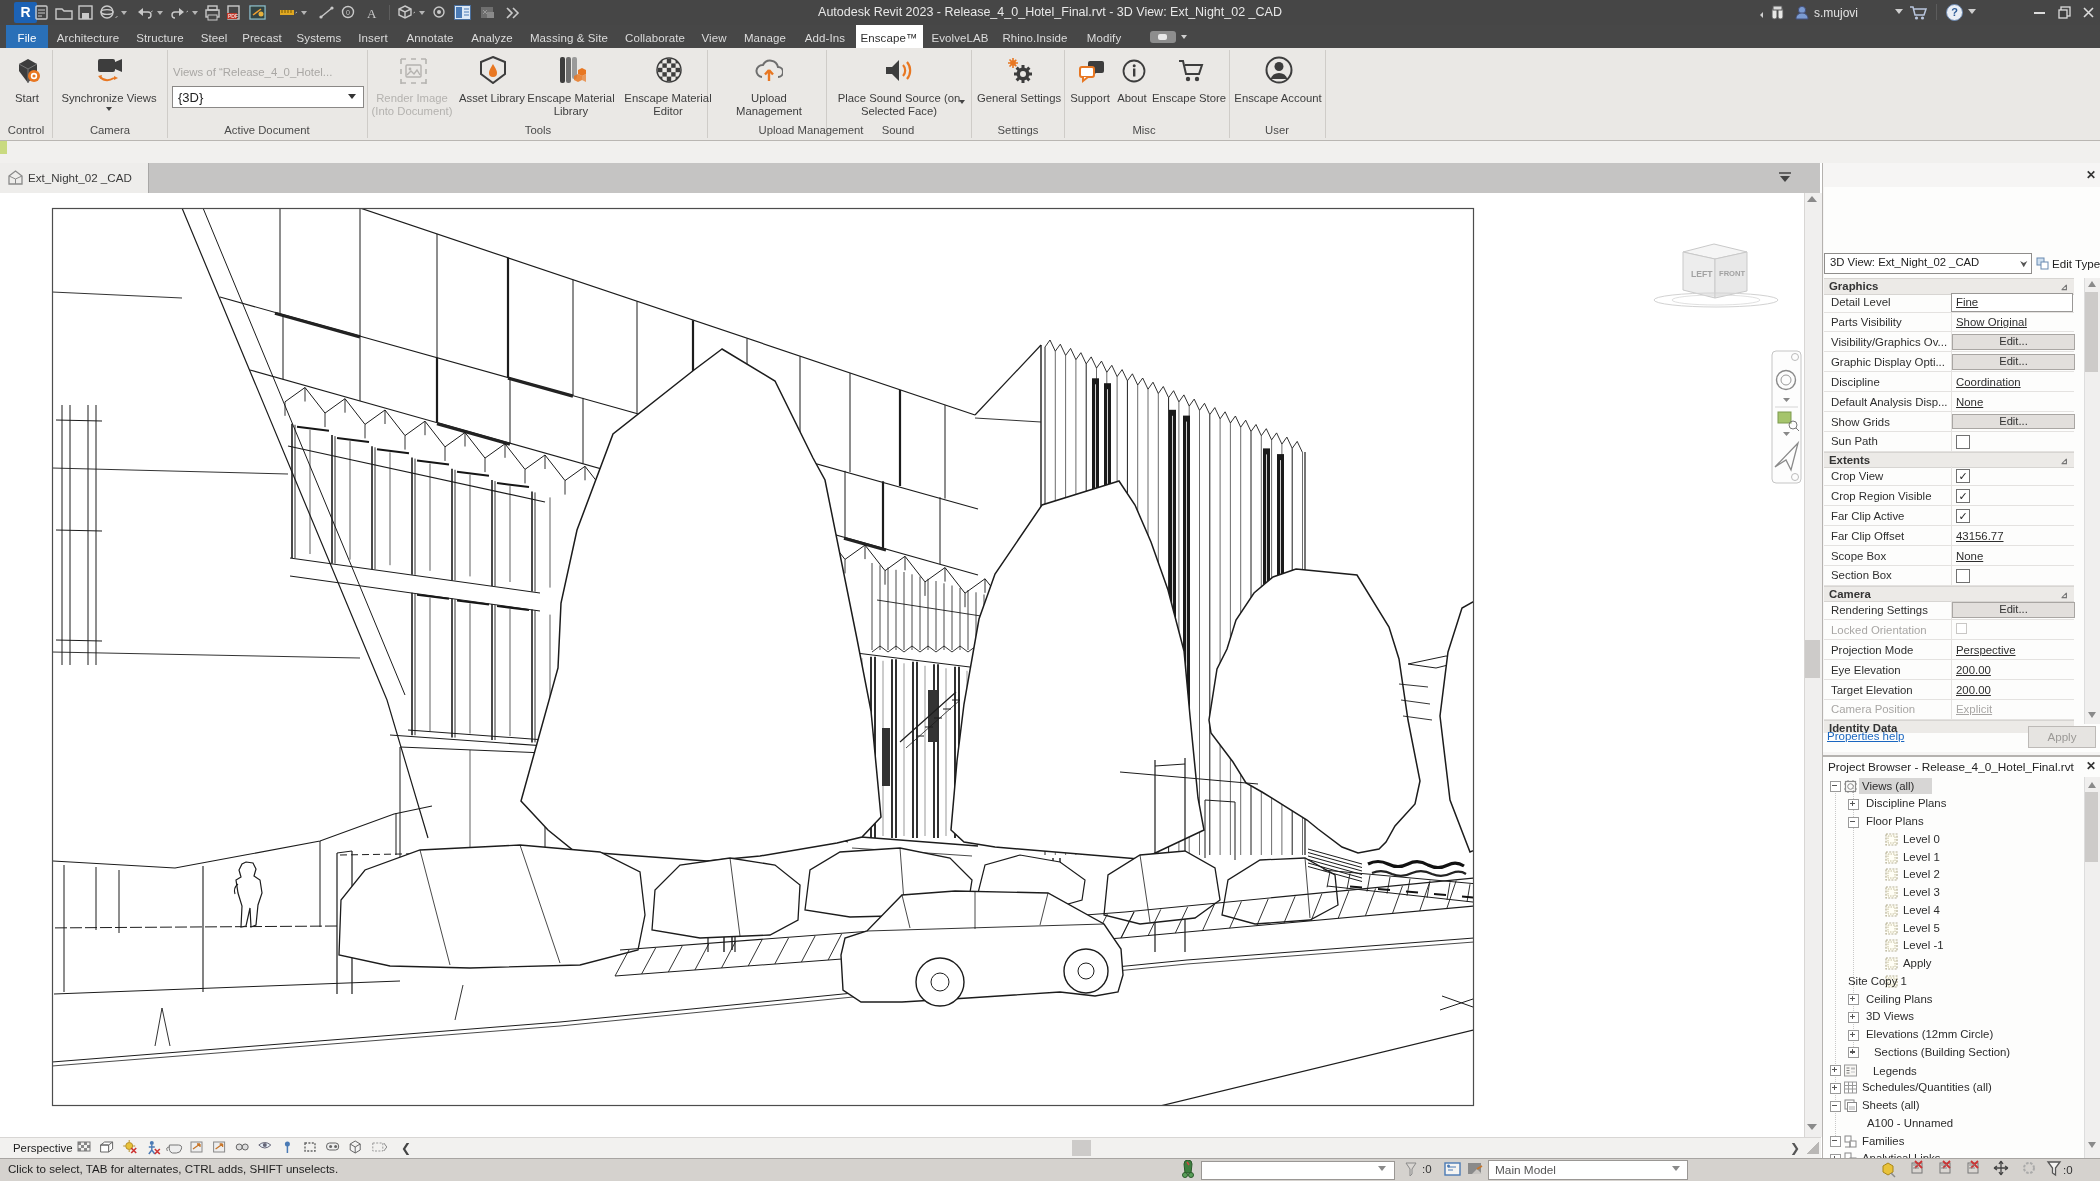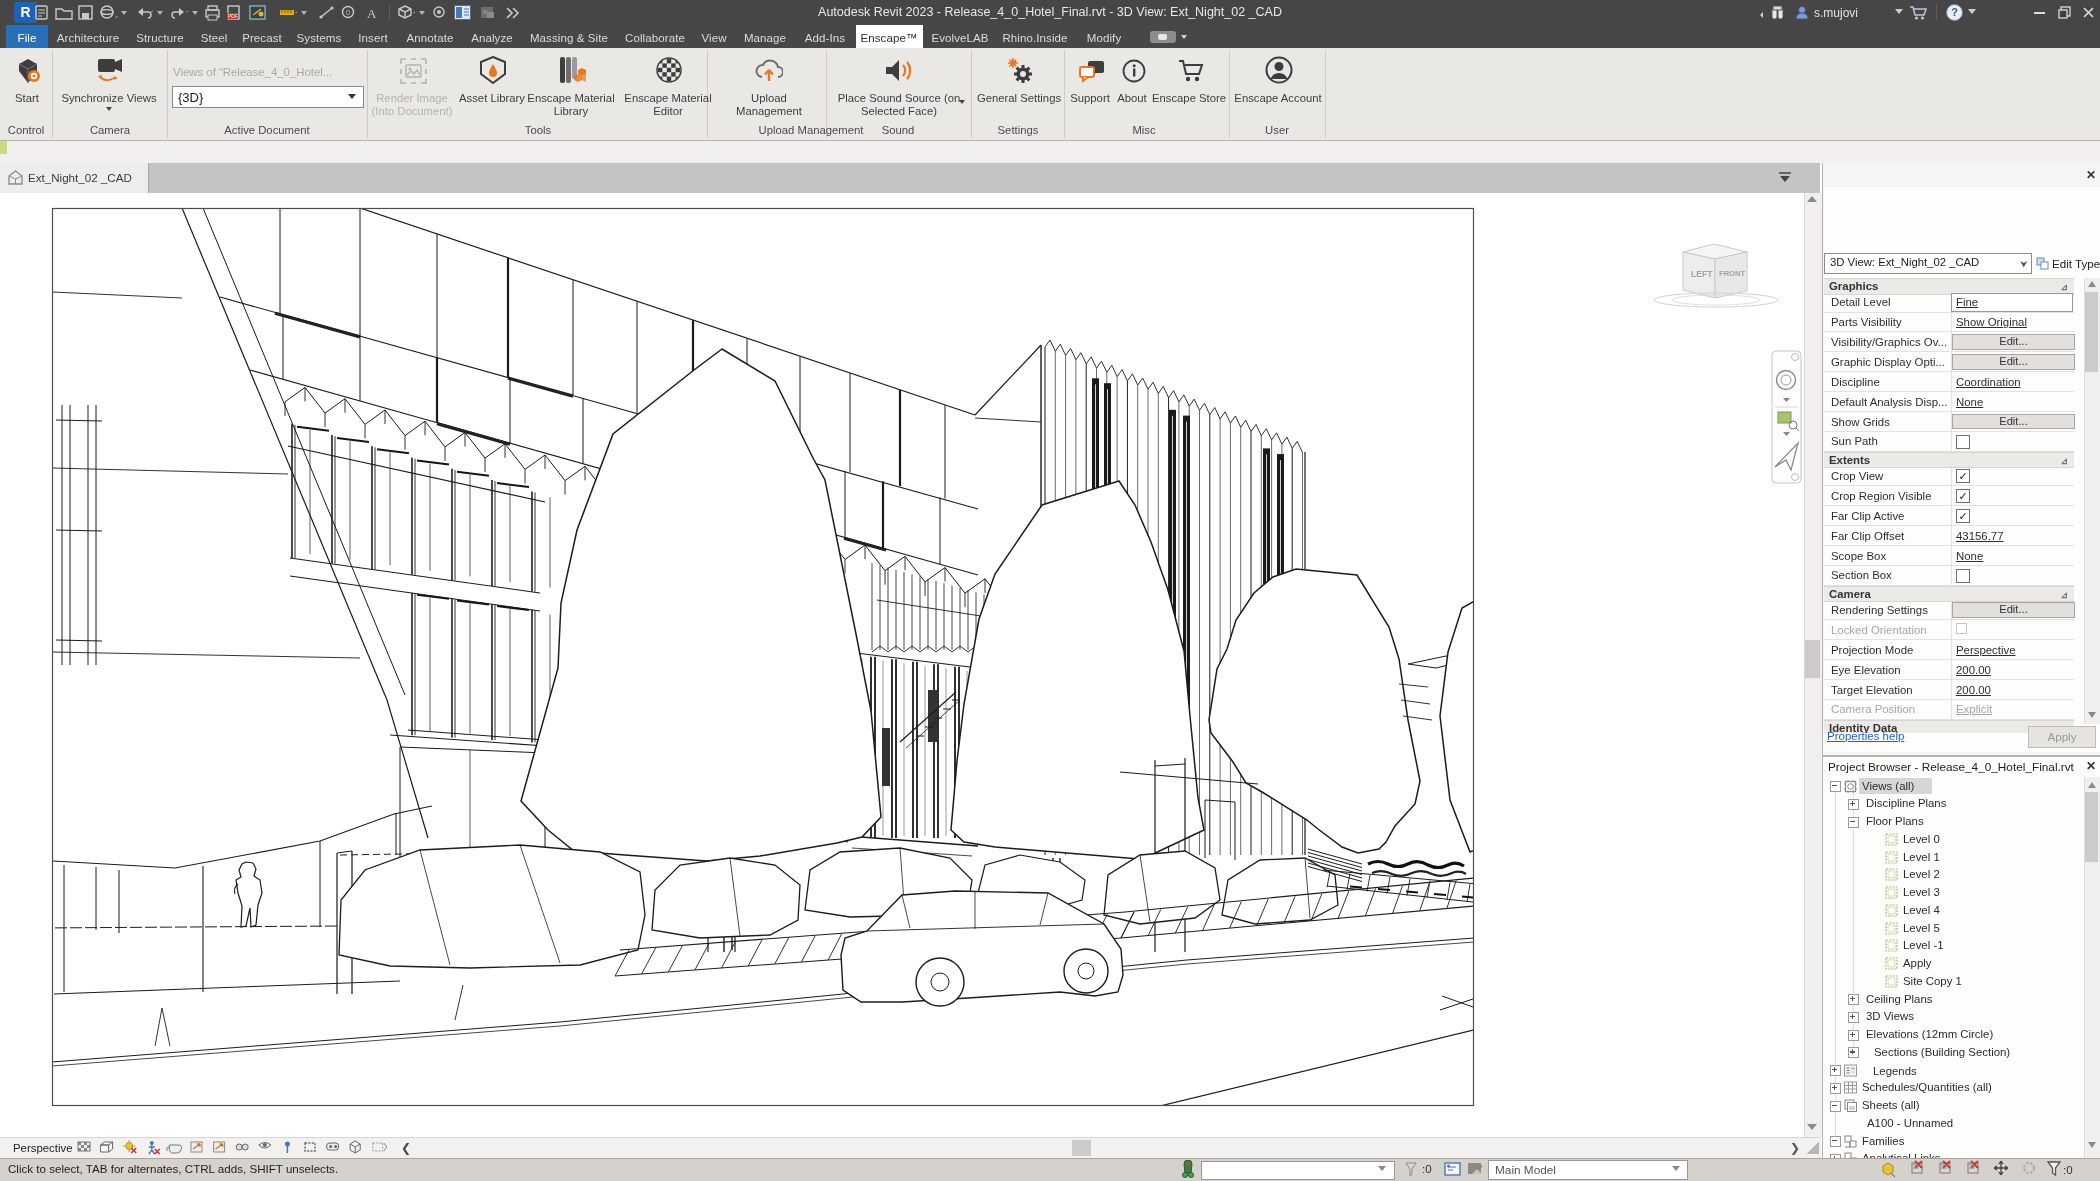--- a/index.html
+++ b/index.html
@@ -981,21 +981,21 @@
     <div class="brow" style="left:1903px;top:939.25px;">Level -1</div>
     <svg class="abs" style="left:1884px;top:956.0px" width="15" height="15" viewBox="0 0 15 15">
       <rect x="2" y="2" width="11" height="11" fill="#fffef5" stroke="#b5b093" stroke-dasharray="2 1.2" stroke-width="1.2"></rect>
       <rect x="4" y="4" width="7" height="7" fill="none" stroke="#c5c0a0" stroke-dasharray="1.5 1" stroke-width="1"></rect>
     </svg>
     <div class="brow" style="left:1903px;top:957.0px;">Apply</div>
     <svg class="abs" style="left:1884px;top:973.75px" width="15" height="15" viewBox="0 0 15 15">
       <rect x="2" y="2" width="11" height="11" fill="#fffef5" stroke="#b5b093" stroke-dasharray="2 1.2" stroke-width="1.2"></rect>
       <rect x="4" y="4" width="7" height="7" fill="none" stroke="#c5c0a0" stroke-dasharray="1.5 1" stroke-width="1"></rect>
     </svg>
-    <div class="brow" style="left:1903px;top:974.75px;">Site Copy 1</div>
+    <div class="brow" style="left:1848px;top:974.75px;">Site Copy 1</div>
     <div class="pm plus" style="left:1848px;top:994.0px;"></div>
     <div class="brow" style="left:1866px;top:992.5px;">Ceiling Plans</div>
     <div class="pm plus" style="left:1848px;top:1011.75px;"></div>
     <div class="brow" style="left:1866px;top:1010.25px;">3D Views</div>
     <div class="pm plus" style="left:1848px;top:1029.5px;"></div>
     <div class="brow" style="left:1866px;top:1028.0px;">Elevations (12mm Circle)</div>
     <div class="pm plus" style="left:1848px;top:1047.25px;"></div>
     <div class="brow" style="left:1866px;top:1045.75px;margin-left:8px;">Sections (Building Section)</div>
     <div class="pm plus" style="left:1830px;top:1065.0px;"></div>
     <svg class="abs" style="left:1843px;top:1062.5px" width="15" height="15" viewBox="0 0 15 15">

